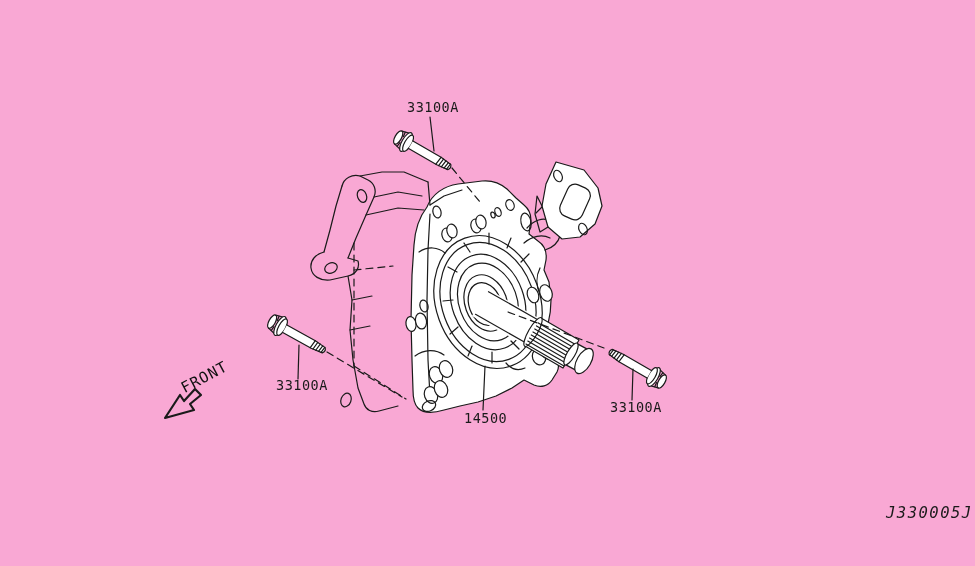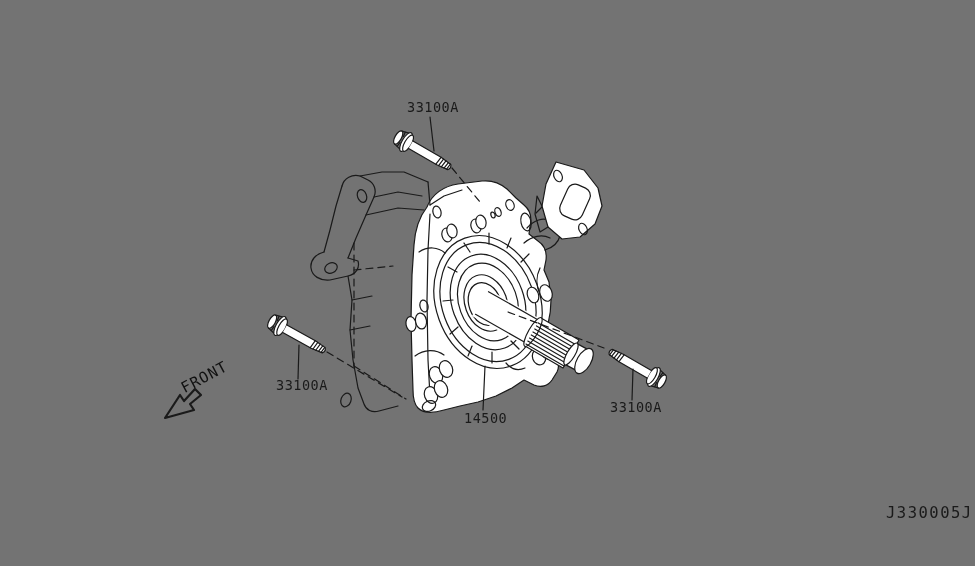--- a/index.html
+++ b/index.html
@@ -1,26 +1,26 @@
 <!DOCTYPE html>
 <html><head>
 <meta charset="utf-8">
 <style>
   html,body{margin:0;padding:0;background:#fff;}
   #stage{
     position:relative;width:975px;height:566px;overflow:hidden;
-    background:#737373;font-family:"DejaVu Sans Mono", monospace;
+    background:#f9a8d4;font-family:"DejaVu Sans Mono", monospace;
   }
   .callout{
     position:absolute;color:#1a1a1a;font-size:13.5px;letter-spacing:.5px;
     white-space:nowrap;cursor:pointer;line-height:1;
   }
   .figcode{
     position:absolute;left:886px;top:506px;color:#1a1a1a;
-    font-size:15.5px;letter-spacing:1.5px;white-space:nowrap;line-height:1;
+    font-size:15.5px;letter-spacing:1.5px;white-space:nowrap;line-height:1;font-style:italic;
   }
   .front-label{
     position:absolute;left:186px;top:381px;color:#111;font-size:15px;
     letter-spacing:1px;transform:rotate(-28deg);transform-origin:left bottom;
     white-space:nowrap;line-height:1;
   }
   svg{position:absolute;left:0;top:0;}
 </style>
 </head>
 <body>

